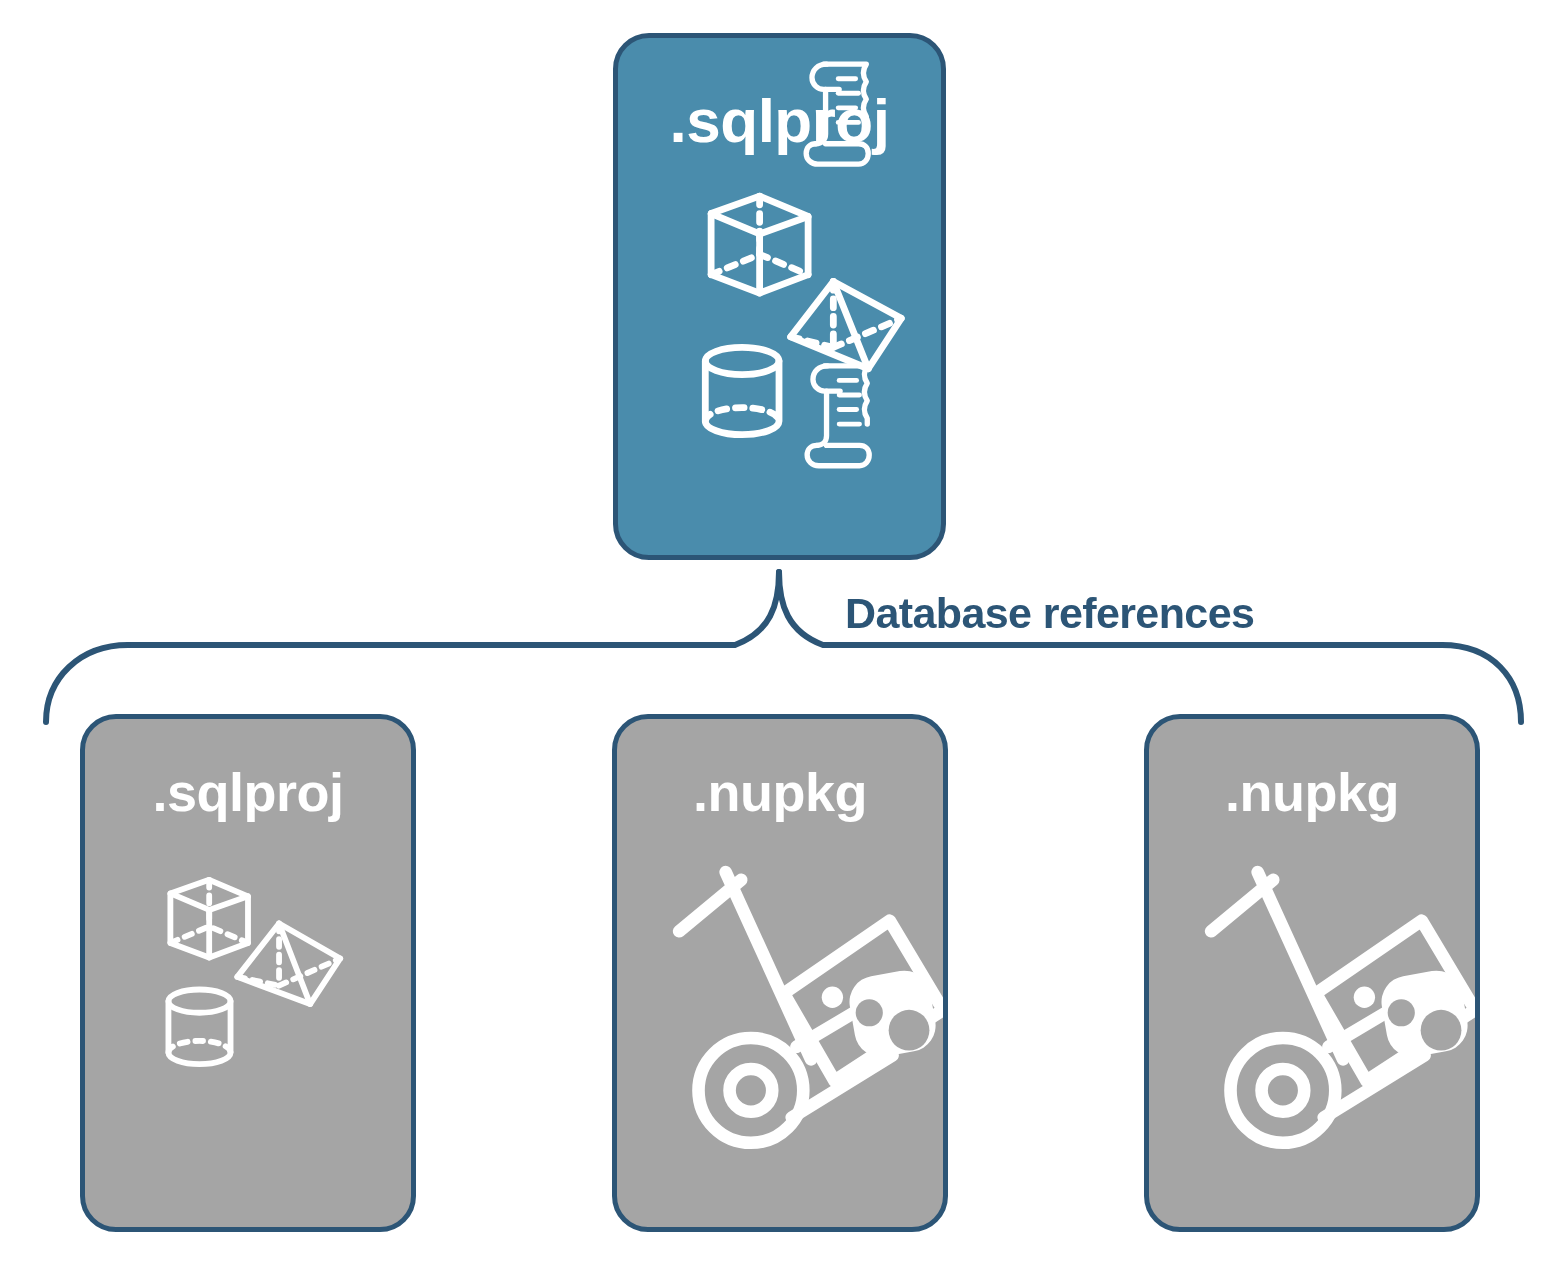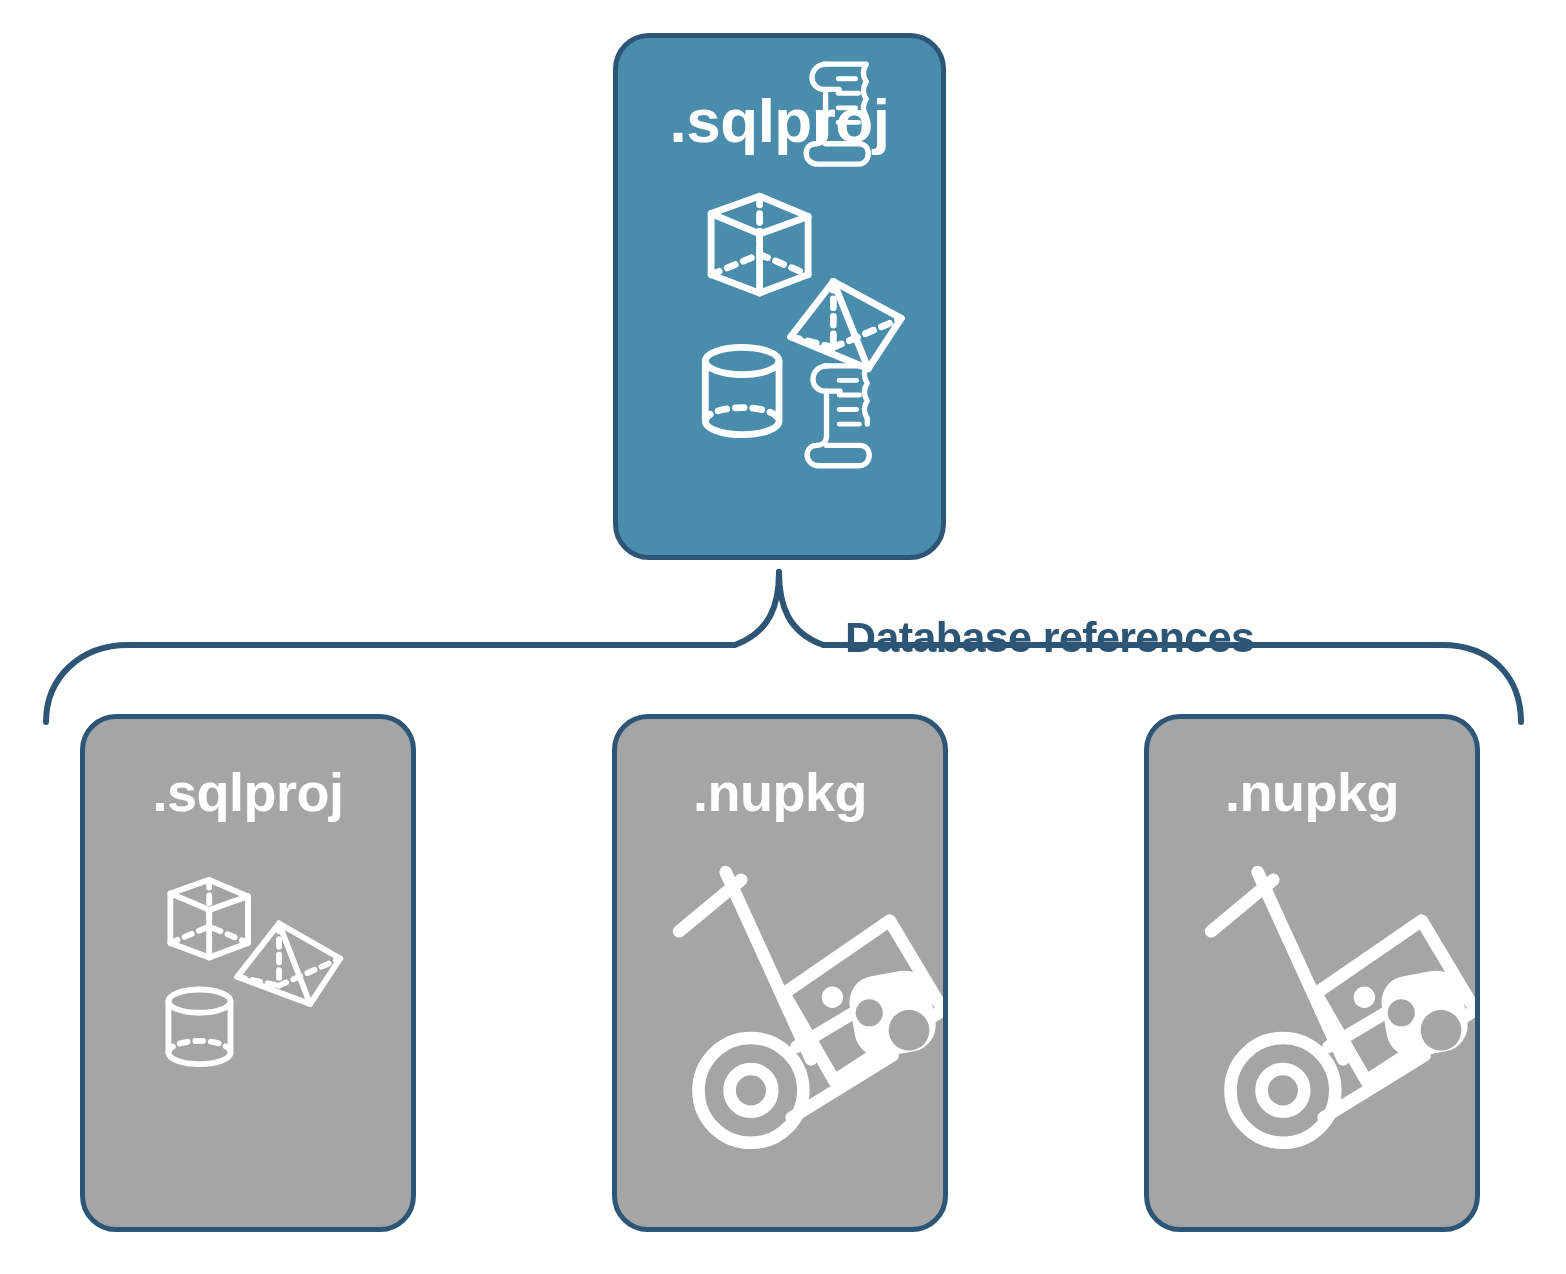--- a/index.html
+++ b/index.html
@@ -141,21 +141,21 @@
 
         <path d="M779,572 C779,605 770,632 735,645 L128,645"></path>
         <path d="M779,572 C779,605 788,632 823,645 L1442,645"></path>
 
         <path d="M128,645 C80,645 46,678 46,722"></path>
         <path d="M1442,645 C1492,645 1521,678 1521,722"></path>
       </g>
     </svg>
   </div>
 
-  <div class="edge-label" style="left:845px; top:616px;">Database references</div>
+  <div class="edge-label" style="left:845px; top:592px;">Database references</div>
 
   <div class="node-box secondary" style="left:80px; top:714px; width:336px; height:518px;">
     <div class="node-title small">.sqlproj</div>
 
     <div class="icon-layer">
       <svg viewBox="0 0 336 518" xmlns="http://www.w3.org/2000/svg">
         <g fill="none" stroke="#ffffff" stroke-width="6" stroke-linecap="round" stroke-linejoin="round">
 
           <g>
             <polygon points="88,177 128,163 168,180 168,228 128,243 88,228" fill="none"></polygon>

